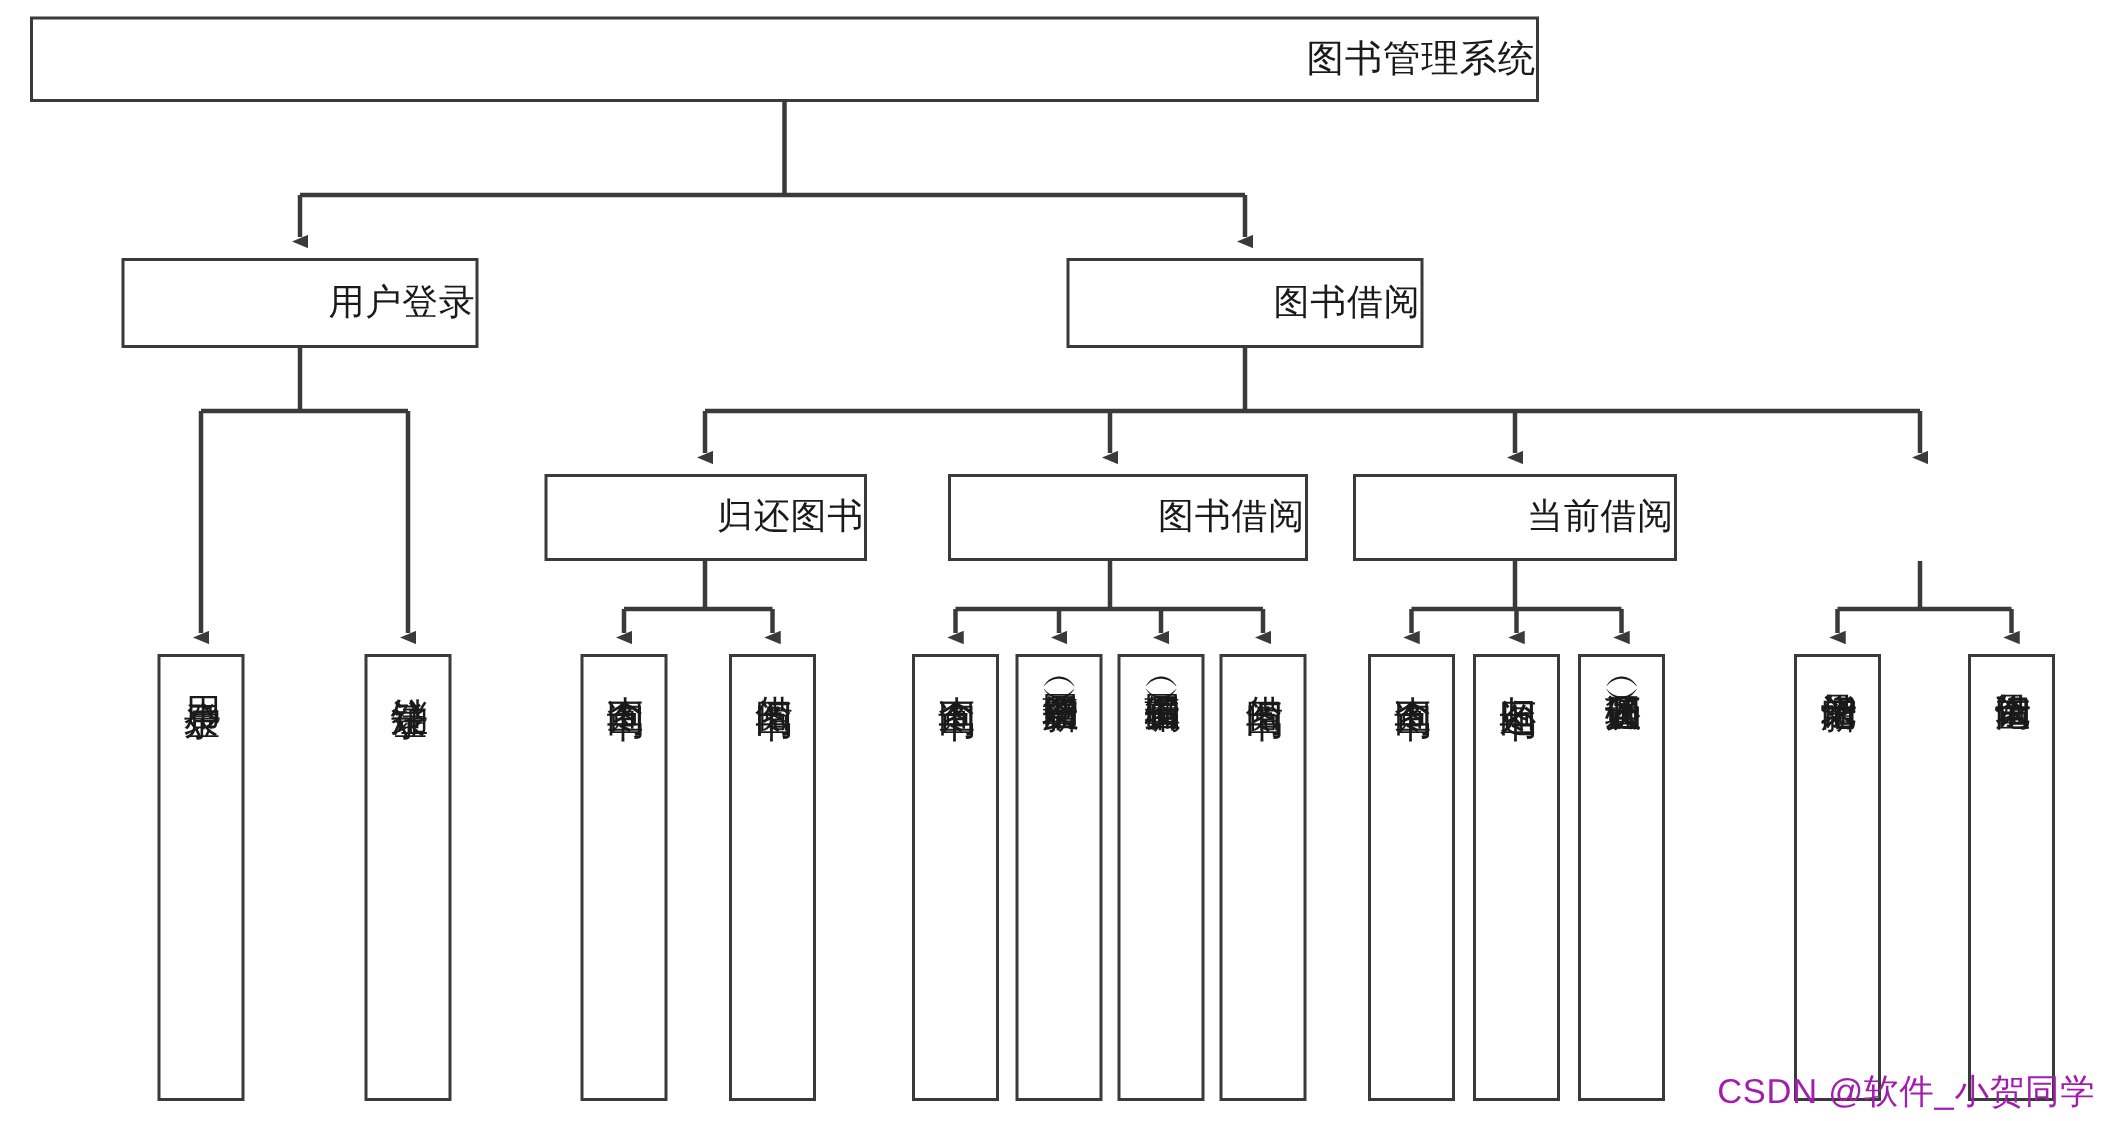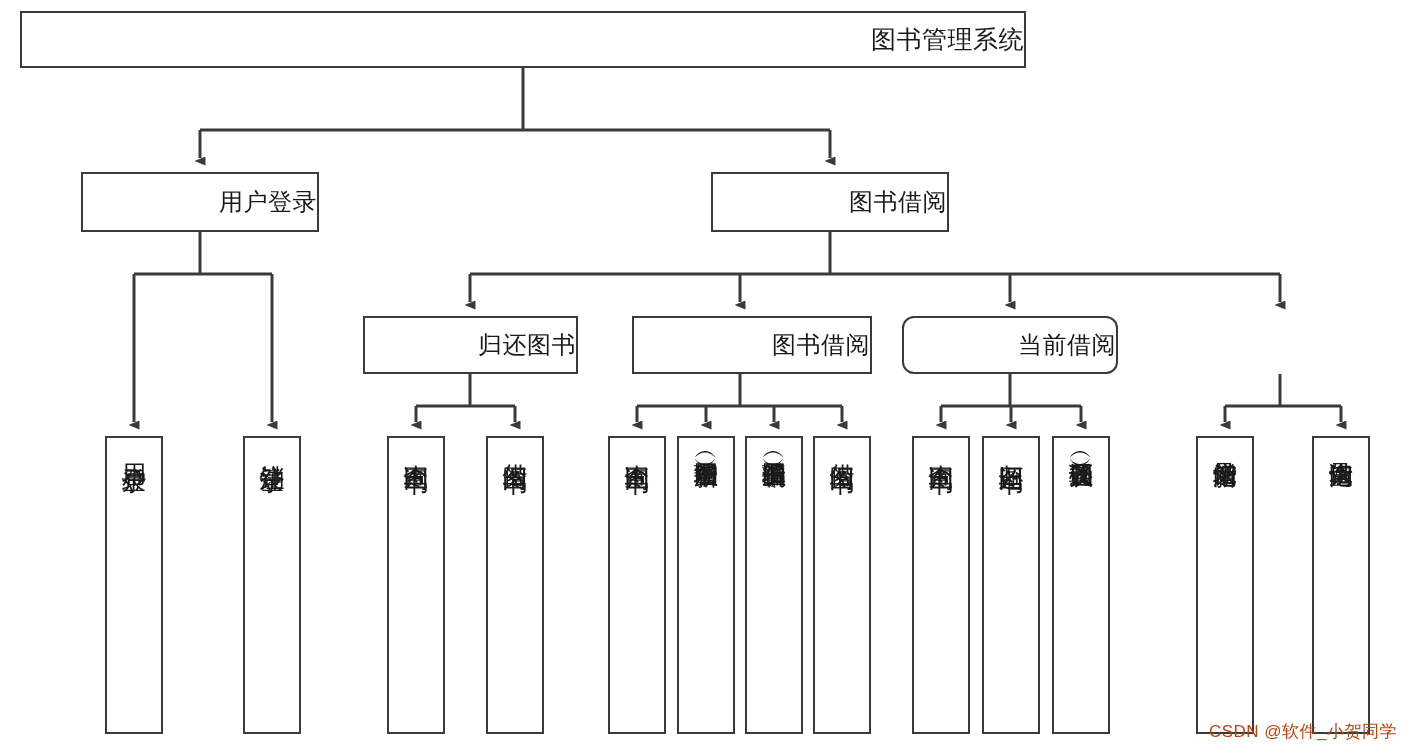--- a/index.html
+++ b/index.html
@@ -64,22 +64,22 @@
     white-space: nowrap;
   }
   .node.vert.tall .node-label {
     font-size: 24px;
     letter-spacing: 0px;
   }
   #watermark {
     position: absolute;
     right: 8px;
     bottom: 4px;
-    font-size: 17px;
-    color: #c2410c;
+    font-size: 23px;
+    color: #a21caf;
     white-space: nowrap;
     letter-spacing: 0.5px;
   }
 </style>
 </head>
 <body>
 
 <div id="diagram-root">
 
   <svg id="edges-layer" viewBox="0 0 1405 747" width="1405" height="747">
@@ -142,21 +142,21 @@
   <div class="node horiz" style="left:711px; top:172px; width:238px; height:60px;">
     <span class="node-label">图书借阅</span>
   </div>
 
   <div class="node horiz" style="left:363px; top:316px; width:215px; height:58px;">
     <span class="node-label">归还图书</span>
   </div>
   <div class="node horiz" style="left:632px; top:316px; width:240px; height:58px;">
     <span class="node-label">图书借阅</span>
   </div>
-  <div class="node horiz" style="left:902px; top:316px; width:216px; height:58px;border-radius:12px;">
+  <div class="node horiz" style="left:902px; top:316px; width:216px; height:58px;">
     <span class="node-label">当前借阅</span>
   </div>
 
   <div class="node vert" style="left:105px; top:436px; width:58px; height:298px;">
     <span class="node-label">用户登录</span>
   </div>
   <div class="node vert" style="left:243px; top:436px; width:58px; height:298px;">
     <span class="node-label">注销登录</span>
   </div>
 

